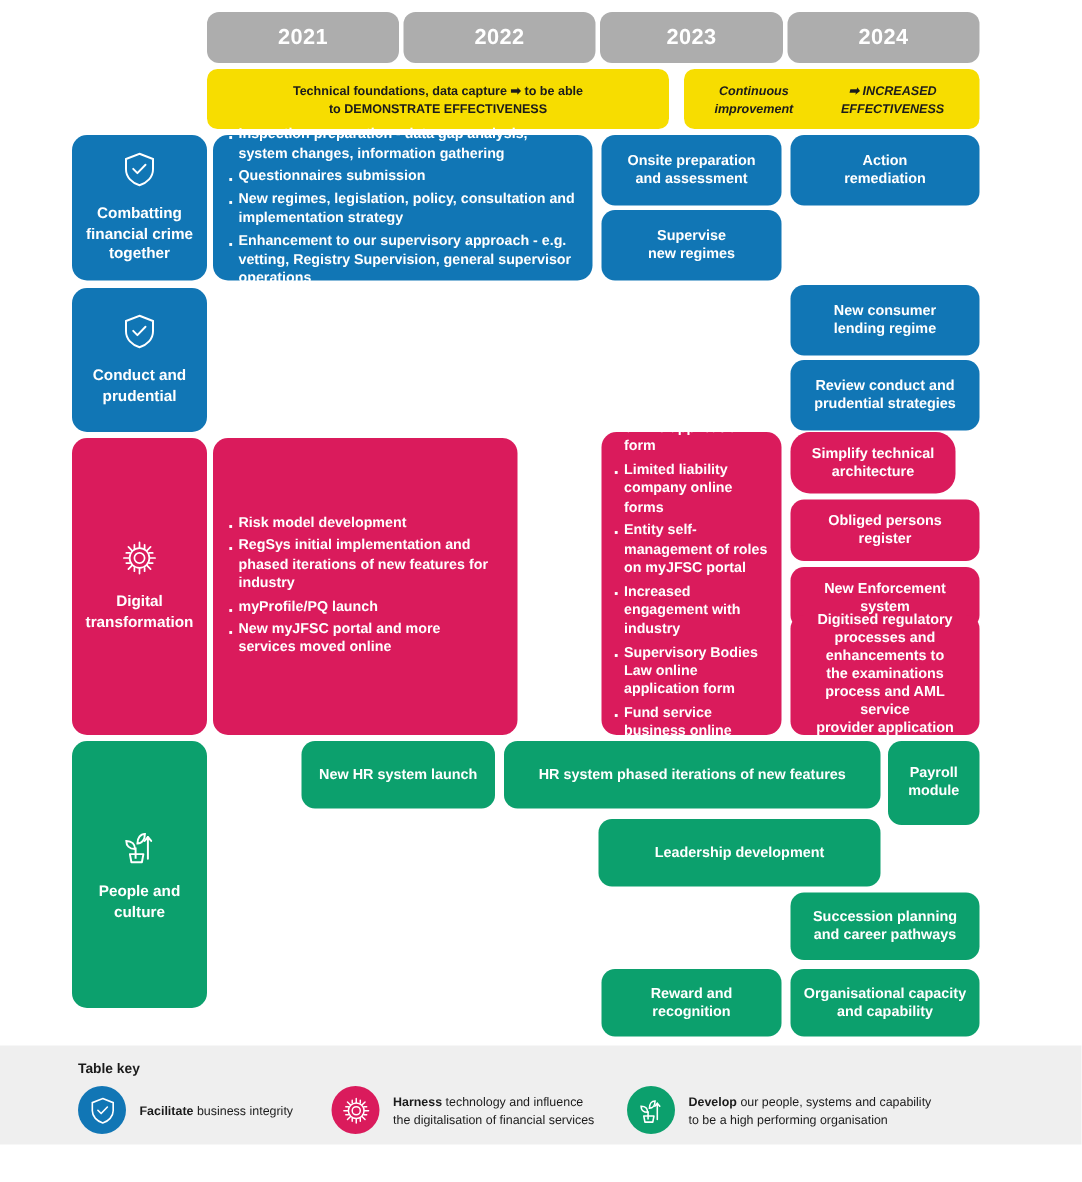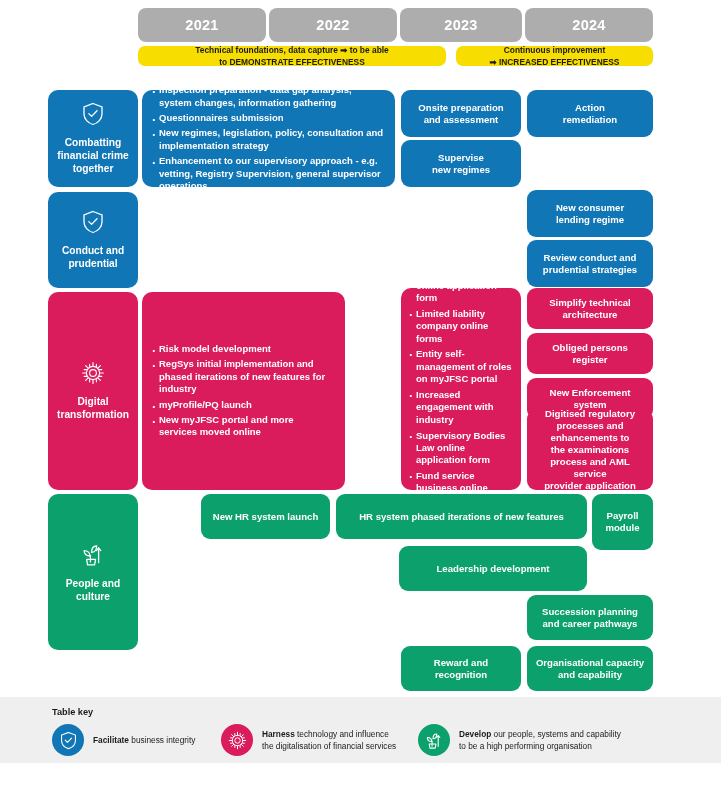--- a/index.html
+++ b/index.html
@@ -36,21 +36,21 @@
     border-radius: 8px;
   }
 
   
   .phase-banner {
     background: #F7DD00;
     color: #1b1b1b;
     font-size: 8.4px;
     font-weight: 700;
     line-height: 1.45;
-    height: 20px;
+    height: 40px;
     top: 46px;
     border-radius: 7px;
     padding: 0 6px;
   }
 
   
   .cat {
     left: 48px;
     width: 90px;
     flex-direction: column;
@@ -156,21 +156,21 @@
     <span>2023</span>
   </div>
   <div class="card year-chip" style="left:525px; width:128px;">
     <span>2024</span>
   </div>
 
   <div class="card phase-banner" style="left:138px; width:308px; flex-direction:column;">
     <span>Technical foundations, data capture ➡ to be able</span>
     <span>to DEMONSTRATE EFFECTIVENESS</span>
   </div>
-  <div class="card phase-banner" style="left:456px; width:197px; flex-direction:column;">
+  <div class="card phase-banner" style="left:456px; width:197px; flex-direction:row;font-style:italic;">
     <span>Continuous improvement</span>
     <span>➡ INCREASED EFFECTIVENESS</span>
   </div>
 
   <div class="card cat blue" style="top:90px; height:97px;">
     <span class="cat-icon">
       <svg width="22" height="24" viewBox="0 0 22 24" fill="none" stroke="#ffffff" stroke-width="1.3">
         <path d="M11 1.5 L20 5 V12 C20 17 16 21 11 22.5 C6 21 2 17 2 12 V5 Z"></path>
         <path d="M6.8 11.6 L9.6 14.4 L15 8.8" stroke-linecap="round" stroke-linejoin="round"></path>
       </svg>
@@ -197,21 +197,21 @@
         <circle cx="12" cy="12" r="3.4"></circle>
         <circle cx="12" cy="12" r="6.6"></circle>
         <path d="M12 1.6v3.7M12 18.7v3.7M1.6 12h3.7M18.7 12h3.7M4.6 4.6l2.6 2.6M16.8 16.8l2.6 2.6M19.4 4.6l-2.6 2.6M7.2 16.8l-2.6 2.6" stroke-linecap="round"></path>
         <path d="M8.6 3.2v2.3M15.4 3.2v2.3M8.6 18.5v2.3M15.4 18.5v2.3M3.2 8.6h2.3M3.2 15.4h2.3M18.5 8.6h2.3M18.5 15.4h2.3" stroke-linecap="round"></path>
       </svg>
     </span>
     <span class="cat-label">Digital
 transformation</span>
   </div>
 
-  <div class="card cat green" style="top:494px; height:156px;">
+  <div class="card cat green" style="top:494px; height:178px;">
     <span class="cat-icon">
       <svg width="24" height="26" viewBox="0 0 24 26" fill="none" stroke="#ffffff" stroke-width="1.3">
         <path d="M9 15 C5 15 3.2 12.6 3.2 9.6 C7 9.6 9 11.8 9 15 Z"></path>
         <path d="M10.6 11.4 C10.6 7.6 12.6 5 15.6 5 C15.6 8.8 13.6 11.4 10.6 11.4 Z"></path>
         <path d="M9.4 21.5 V14"></path>
         <path d="M17.6 21.5 V7 M17.6 7 L15.4 9.6 M17.6 7 L19.8 9.6" stroke-linecap="round" stroke-linejoin="round"></path>
         <path d="M5.6 18.4 h9 l-1 5.4 h-7 Z" stroke-linejoin="round"></path>
       </svg>
     </span>
     <span class="cat-label">People
@@ -262,21 +262,21 @@
     <ul>
       <li>Material change online application form</li>
       <li>Limited liability company online forms</li>
       <li>Entity self-management of roles on myJFSC portal</li>
       <li>Increased engagement with industry</li>
       <li>Supervisory Bodies Law online application form</li>
       <li>Fund service business online application form</li>
     </ul>
   </div>
 
-  <div class="card chip pink" style="left:527px; top:288px; width:126px; height:41px; white-space:pre-line;">
+  <div class="card chip pink" style="left:527px; top:288px; width:110px; height:41px; white-space:pre-line;border-radius:13px;">
     <span>Simplify technical
 architecture</span>
   </div>
   <div class="card chip pink" style="left:527px; top:333px; width:126px; height:41px; white-space:pre-line;">
     <span>Obliged persons
 register</span>
   </div>
   <div class="card chip pink" style="left:527px; top:378px; width:126px; height:41px; white-space:pre-line;">
     <span>New Enforcement
 system</span>

